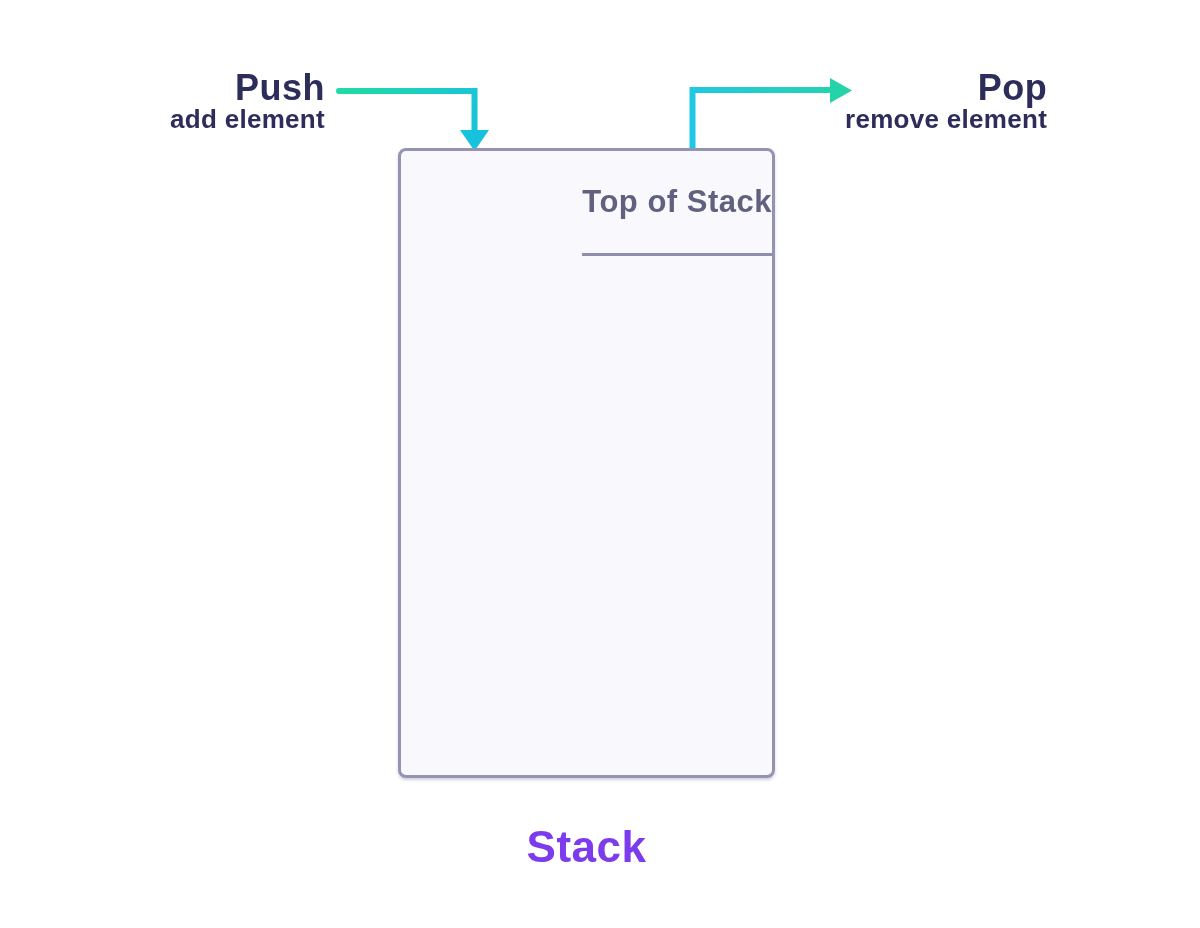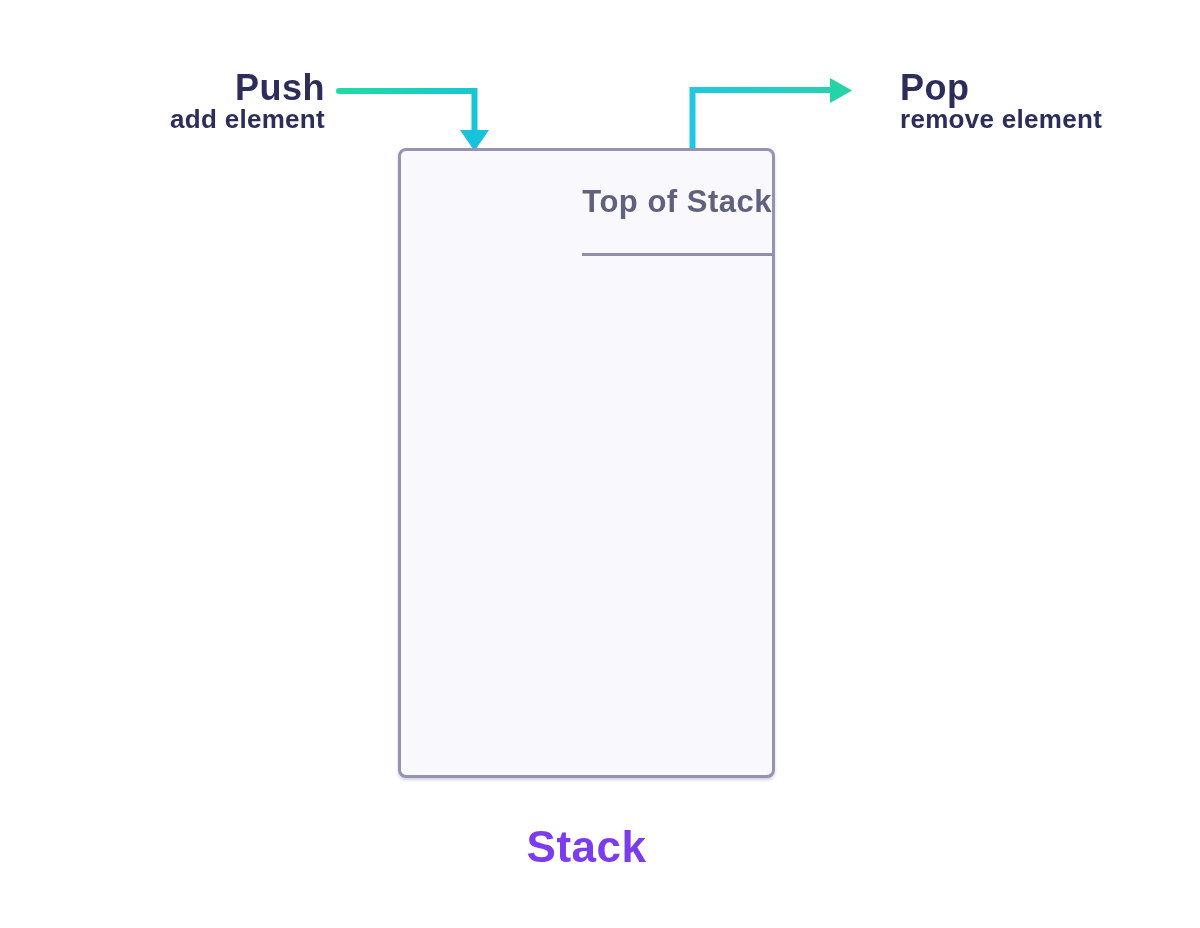--- a/index.html
+++ b/index.html
@@ -25,22 +25,22 @@
     position: absolute;
     line-height: 1;
   }
   .push-block {
     top: 70px;
     right: 875px;
     text-align: right;
   }
   .pop-block {
     top: 70px;
-    left: 900px;
-    text-align: left;
+    left: 845px;
+    text-align: right;
   }
   .action-label {
     font-size: 36px;
     font-weight: bold;
     color: #2d2d5c;
     letter-spacing: 0.5px;
   }
   .action-sublabel {
     font-size: 26px;
     font-weight: bold;

